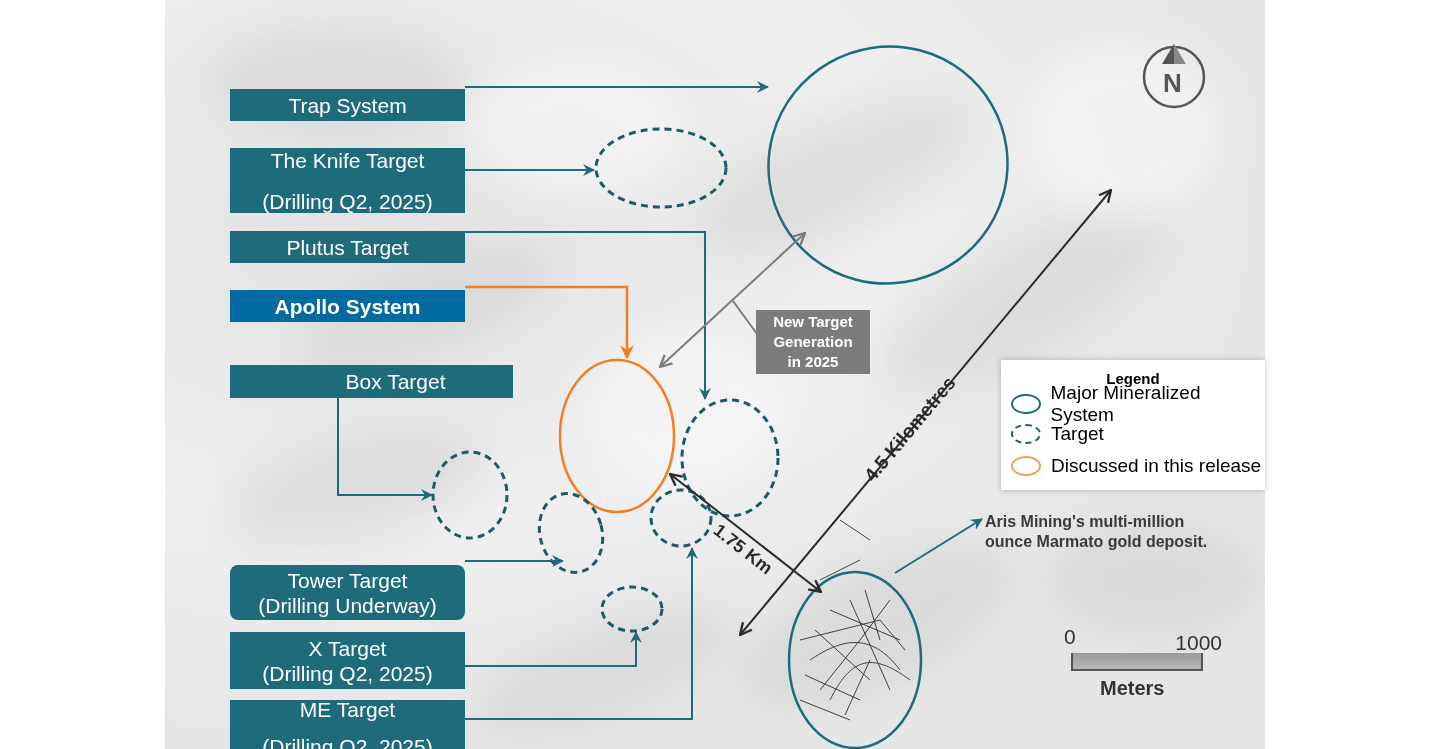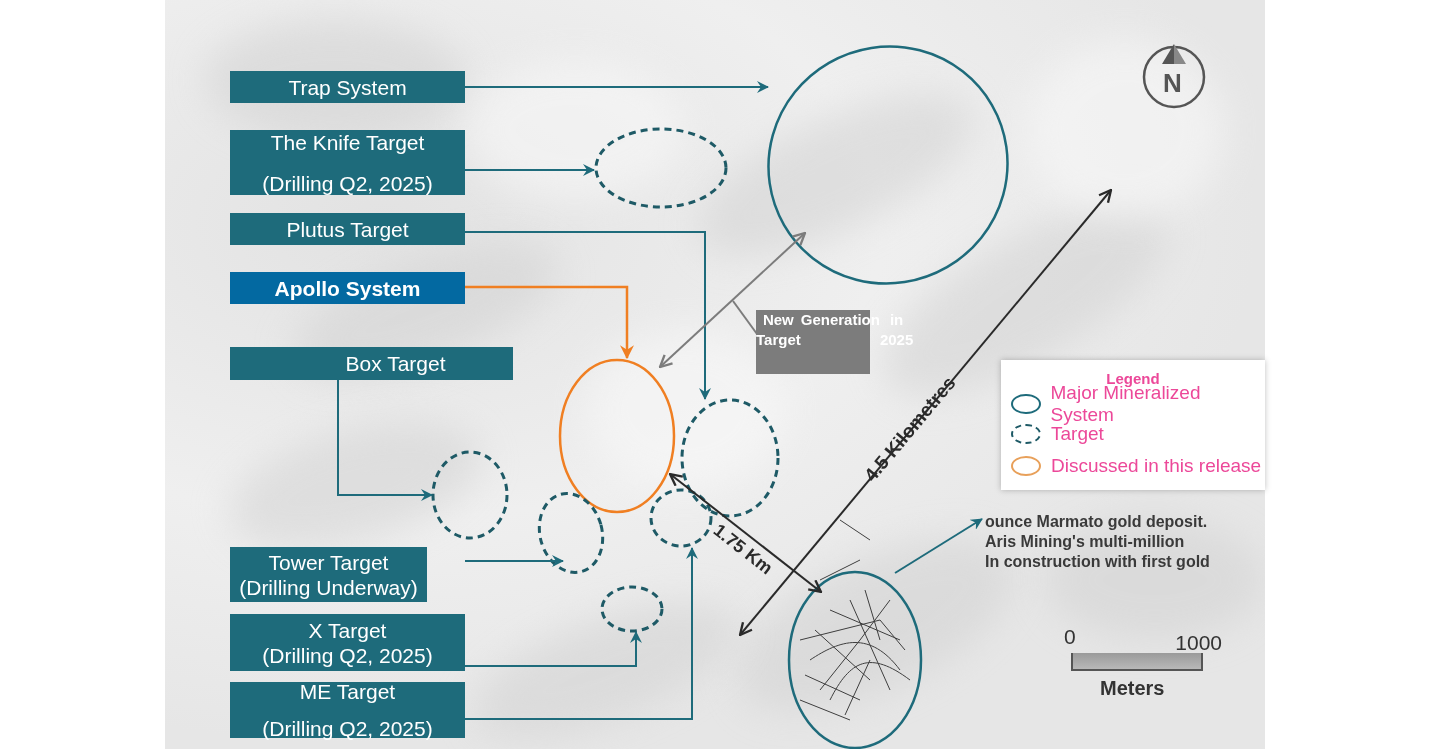--- a/index.html
+++ b/index.html
@@ -4,27 +4,27 @@
 <style>
   html, body { margin: 0; padding: 0; background: #ffffff; }
   body { width: 1430px; height: 749px; position: relative; overflow: hidden; font-family: "DejaVu Sans", sans-serif; }
   #map { position: absolute; left: 165px; top: 0; width: 1100px; height: 749px; overflow: hidden;
          background: radial-gradient(ellipse at 20% 30%, #e2e2e2 0%, #efefef 40%, #e6e6e6 70%), #ececec; }
   #map .blob { position: absolute; border-radius: 50%; filter: blur(18px); opacity: .55; background: #d2d2d2; }
   #map .blob.l { background: #f9f9f9; }
   svg.overlay { position: absolute; left: 0; top: 0; width: 1430px; height: 749px; }
   .label-box { position: absolute; display: flex; flex-direction: column; align-items: center; justify-content: center;
                color: #ffffff; font-family: "Liberation Sans", sans-serif; font-size: 21px; line-height: 25px; text-align: center;
-               background: #1e6b7b; }
+               background: #1e6b7b; margin-top: 18px; }
   .label-box.orange { background: #0369a1; font-weight: bold; }
   .gen-box { position: absolute; left: 756px; top: 310px; width: 114px; height: 64px; background: #7c7c7c; color: #fff;
              font-family: "Liberation Sans", sans-serif; font-weight: bold; font-size: 15px; line-height: 20px; text-align: center;
-             display: flex; flex-direction: row; }
+             display: flex; flex-direction: column; justify-content: center; }
   .legend { position: absolute; left: 1001px; top: 360px; width: 264px; height: 130px; background: #ffffff;
-            box-shadow: 0 0 6px rgba(0,0,0,.25); font-family: "Liberation Sans", sans-serif; color: #ec4899; }
+            box-shadow: 0 0 6px rgba(0,0,0,.25); font-family: "Liberation Sans", sans-serif; color: #000000; }
   .legend .title { position: absolute; left: 0; width: 264px; top: 10px; text-align: center; font-weight: bold; font-size: 15px; }
   .legend .row { position: absolute; left: 10px; height: 24px; display: flex; align-items: center; font-size: 19px; }
   .legend .row .sym { width: 30px; height: 20px; box-sizing: border-box; border-radius: 50%; margin-right: 10px; }
   .deposit-note { position: absolute; left: 985px; top: 512px; width: 270px; font-family: "Liberation Sans", sans-serif;
                   font-weight: bold; font-size: 16px; line-height: 20px; color: #3a3a3a; }
   .scale { position: absolute; left: 1060px; top: 625px; width: 170px; height: 80px; font-family: "Liberation Sans", sans-serif; color: #333; }
   .scale .zero { position: absolute; left: 4px; top: 0; font-size: 21px; }
   .scale .max { position: absolute; right: 8px; top: 0; font-size: 21px; margin-top: 6px; }
   .scale .bar { position: absolute; left: 11px; top: 28px; width: 128px; height: 16px; background: linear-gradient(#9a9a9a, #b8b8b8); border: 2px solid #555; border-top: none; }
   .scale .unit { position: absolute; left: 40px; top: 52px; font-size: 20px; font-weight: bold; }
@@ -130,21 +130,21 @@
 </div>
 <div class="label-box" style="left:230px;top:213px;width:235px;height:32px;">
   <span>Plutus Target</span>
 </div>
 <div class="label-box orange" style="left:230px;top:272px;width:235px;height:32px;">
   <span>Apollo System</span>
 </div>
 <div class="label-box" style="left:230px;top:347px;width:235px;height:33px;padding-left:48px;">
   <span>Box Target</span>
 </div>
-<div class="label-box" style="left:230px;top:547px;width:197px;height:55px;">
+<div class="label-box" style="left:230px;top:547px;width:235px;height:55px;border-radius:8px;">
   <span>Tower Target</span>
   <span>(Drilling Underway)</span>
 </div>
 <div class="label-box" style="left:230px;top:614px;width:235px;height:57px;">
   <span>X Target</span>
   <span>(Drilling Q2, 2025)</span>
 </div>
 <div class="label-box" style="left:230px;top:682px;width:235px;height:56px;gap:12px;">
   <span>ME Target</span>
   <span>(Drilling Q2, 2025)</span>
@@ -169,23 +169,22 @@
     <span class="sym" style="border:2px dashed #1e5a66;"></span>
     <span>Target</span>
   </div>
   <div class="row" style="top:94px;">
     <span class="sym" style="border:2px solid #e8a05a;"></span>
     <span>Discussed in this release</span>
   </div>
 </div>
 
 <div class="deposit-note">
+  <div>Aris Mining's multi-million</div>
   <div>ounce Marmato gold deposit.</div>
-  <div>Aris Mining's multi-million</div>
-  <div>In construction with first gold</div>
 </div>
 
 <div class="scale">
   <span class="zero">0</span>
   <span class="max">1000</span>
   <div class="bar"></div>
   <span class="unit">Meters</span>
 </div>
 
 </body></html>

